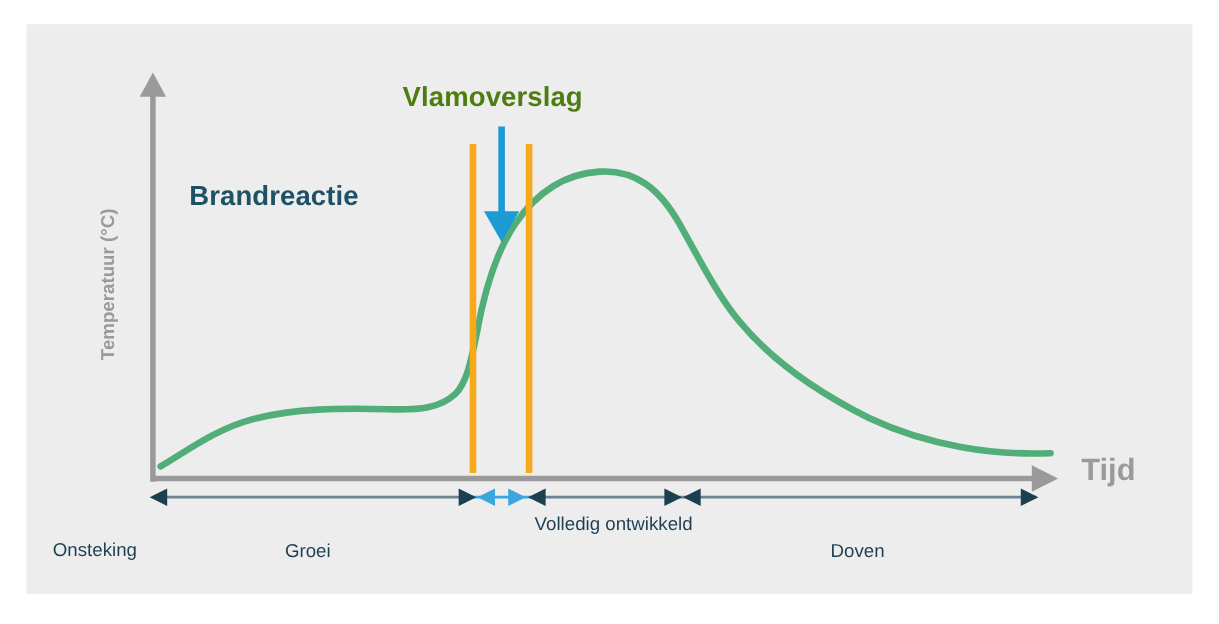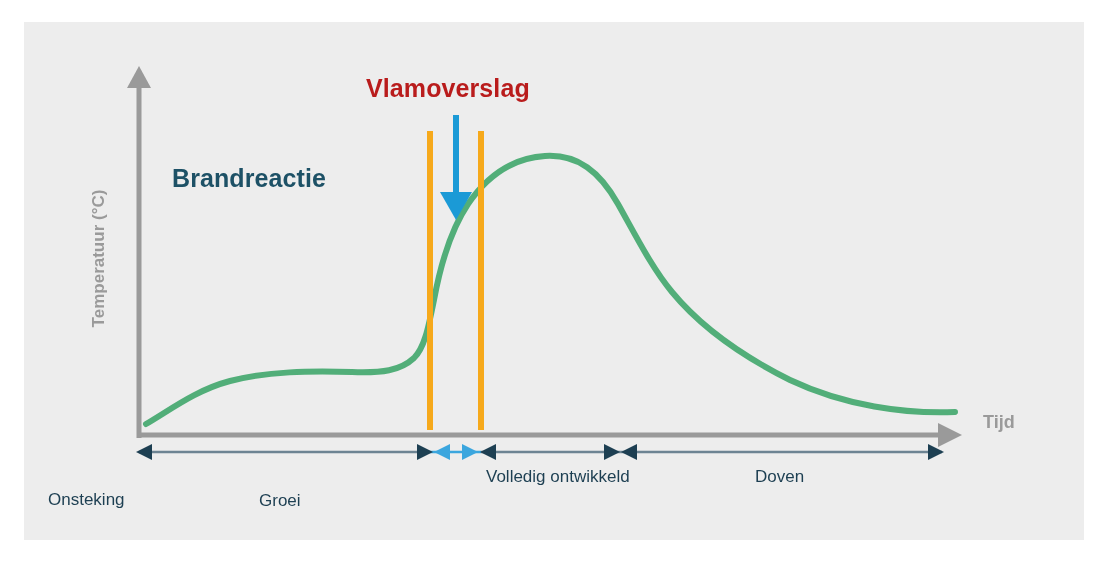--- a/index.html
+++ b/index.html
@@ -51,28 +51,28 @@
   }
 
   #label-brandreactie { left: 172px; top: 166px; }
   #label-brandwerendheid { left: 672px; top: 166px; }
 
   #label-vlamoverslag {
     left: 366px;
     top: 76px;
     font-size: 25px;
     font-weight: bold;
-    color: #b91c1c;
+    color: #4d7c0f;
     letter-spacing: 0.1px;
   }
 
   #label-tijd {
     left: 983px;
     top: 413px;
-    font-size: 18px;
+    font-size: 28px;
     font-weight: bold;
     color: #9a9a9a;
   }
 
   #label-temperatuur {
     left: -12px;
     top: 250px;
     width: 220px;
     text-align: center;
     font-size: 17px;
@@ -84,21 +84,21 @@
 
   .phase-label {
     font-size: 17px;
     color: #1d3f52;
     font-weight: normal;
   }
 
   #label-onsteking { left: 48px; top: 491px; }
   #label-groei { left: 259px; top: 492px; }
   #label-volledig { left: 486px; top: 468px; }
-  #label-doven { left: 755px; top: 468px; }
+  #label-doven { left: 755px; top: 492px; }
 </style>
 </head>
 <body>
 
 <div id="diagram-root">
 
   <div id="panel"></div>
 
   <svg id="chart-svg" viewBox="0 0 1108 567">
 

